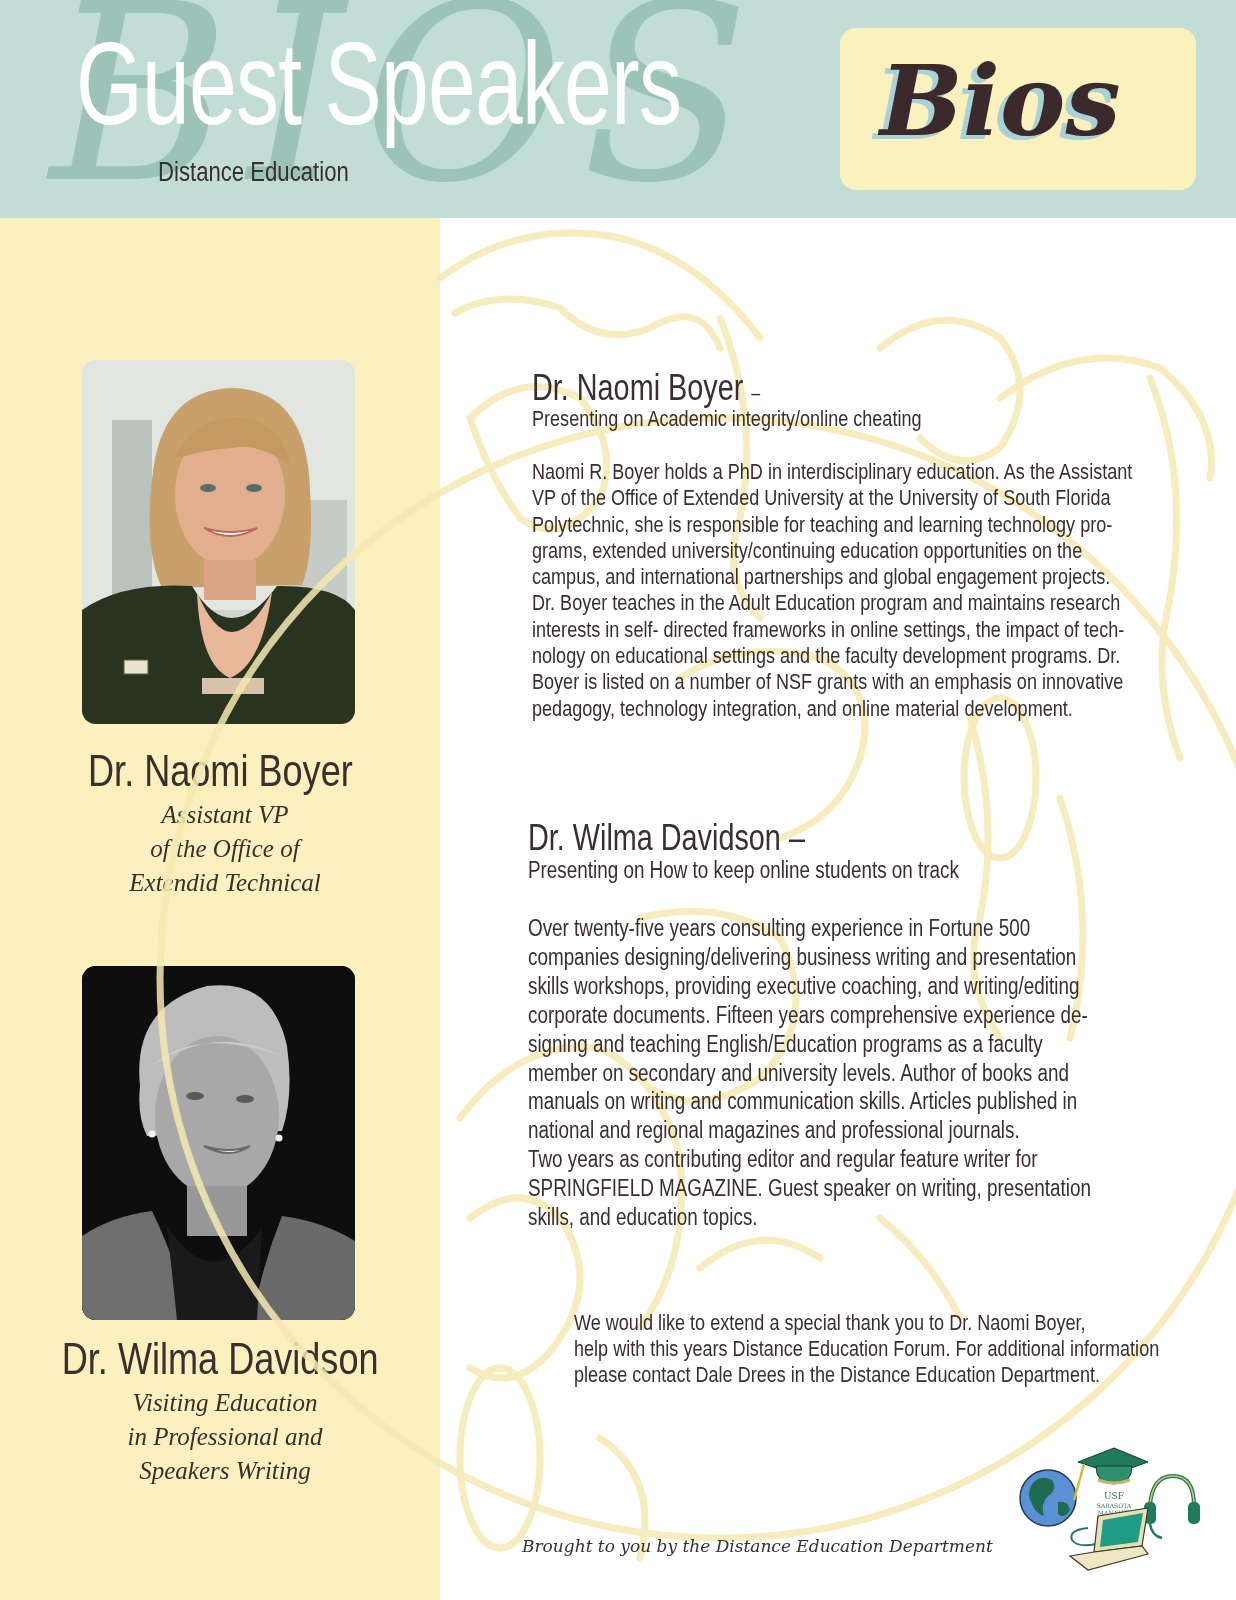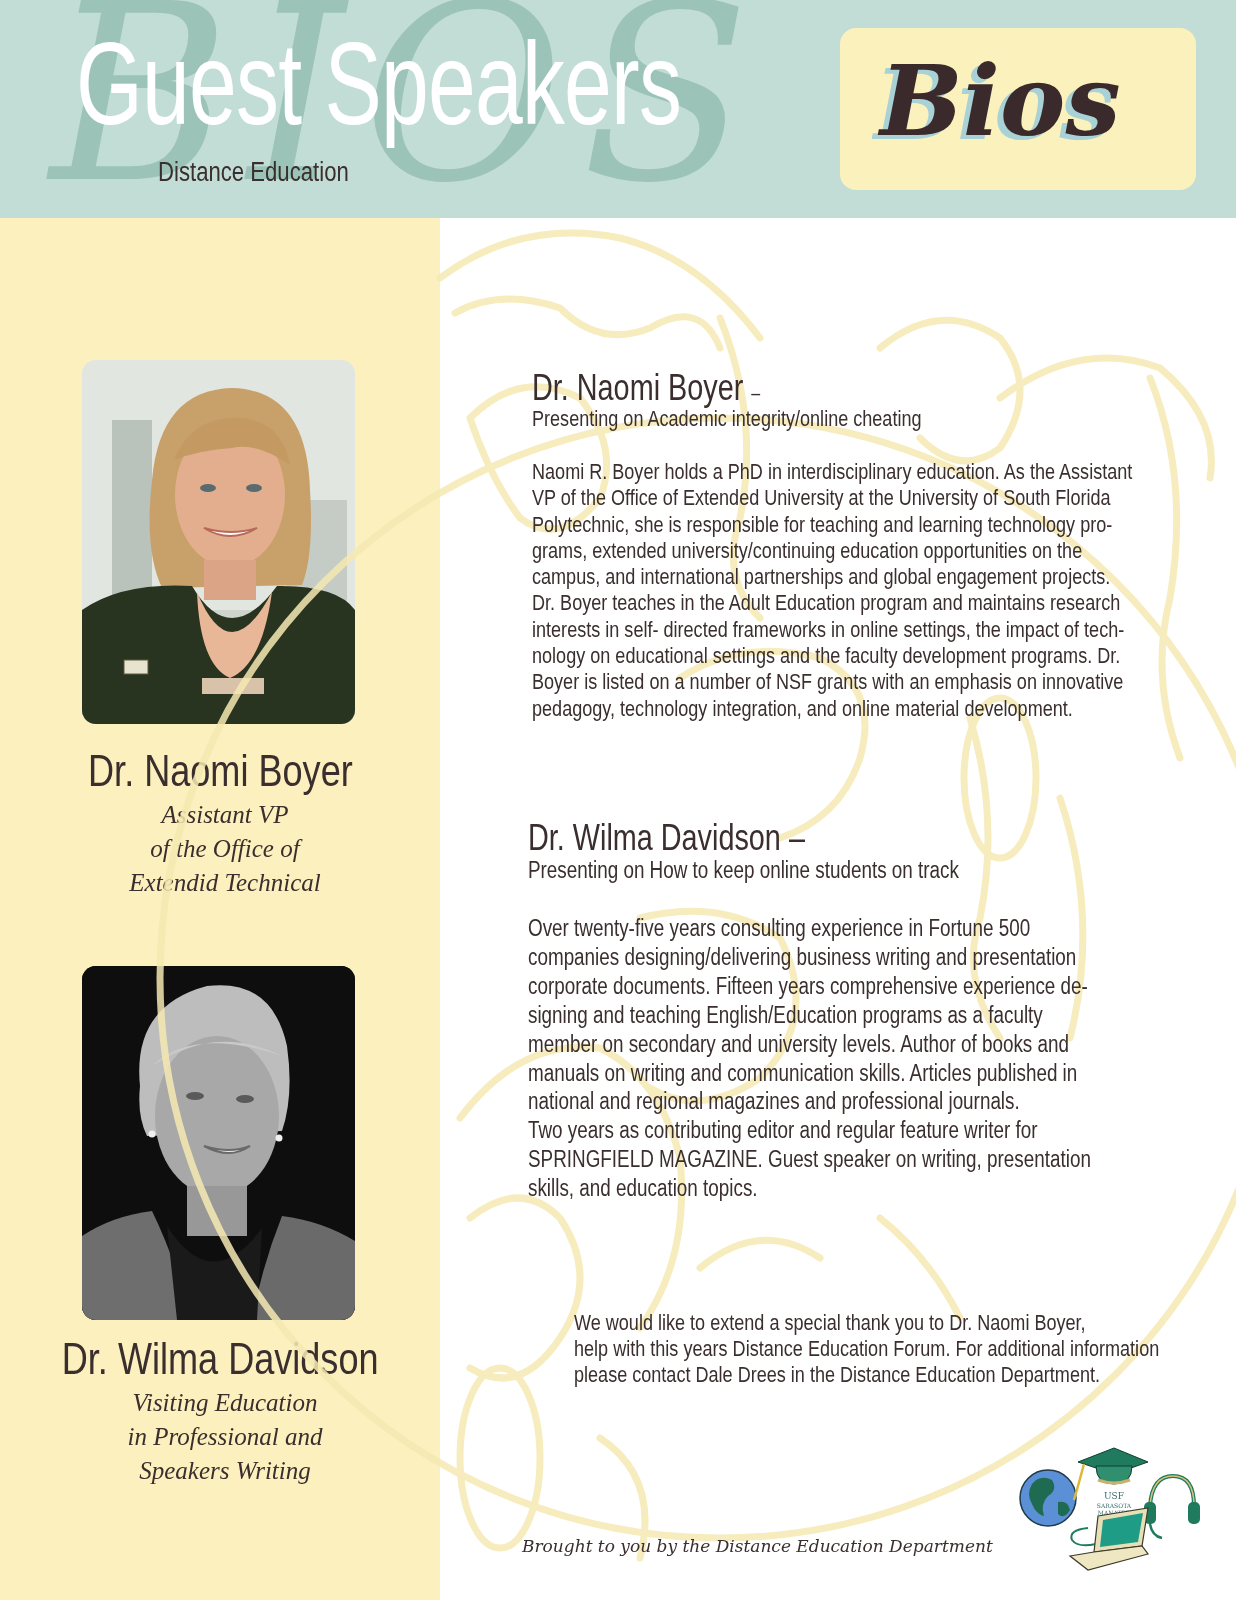--- a/index.html
+++ b/index.html
@@ -224,20 +224,21 @@
       <span>Dr. Wilma Davidson</span>
       <span>–</span>
     </span>
   </div>
   <div class="c-block spk-topic" style="left:528px; top:857px; font-size:23px;text-align:center;">
     <span class="sx" style="transform:scaleX(0.82);">Presenting on How to keep online students on track</span>
   </div>
   <div class="c-block" style="left:528px; top:914px;">
     <div class="bio2-line"><span class="sx" style="transform:scaleX(0.82);">Over twenty-five years consulting experience in Fortune 500</span></div>
     <div class="bio2-line"><span class="sx" style="transform:scaleX(0.82);">companies designing/delivering business writing and presentation</span></div>
+    <div class="bio2-line"><span class="sx" style="transform:scaleX(0.82);">skills workshops, providing executive coaching, and writing/editing</span></div>
     <div class="bio2-line"><span class="sx" style="transform:scaleX(0.82);">corporate documents. Fifteen years comprehensive experience de-</span></div>
     <div class="bio2-line"><span class="sx" style="transform:scaleX(0.82);">signing and teaching English/Education programs as a faculty</span></div>
     <div class="bio2-line"><span class="sx" style="transform:scaleX(0.82);">member on secondary and university levels. Author of books and</span></div>
     <div class="bio2-line"><span class="sx" style="transform:scaleX(0.82);">manuals on writing and communication skills. Articles published in</span></div>
     <div class="bio2-line"><span class="sx" style="transform:scaleX(0.82);">national and regional magazines and professional journals.</span></div>
     <div class="bio2-line"><span class="sx" style="transform:scaleX(0.82);">Two years as contributing editor and regular feature writer for</span></div>
     <div class="bio2-line"><span class="sx" style="transform:scaleX(0.82);">SPRINGFIELD MAGAZINE. Guest speaker on writing, presentation</span></div>
     <div class="bio2-line"><span class="sx" style="transform:scaleX(0.82);">skills, and education topics.</span></div>
   </div>
 

